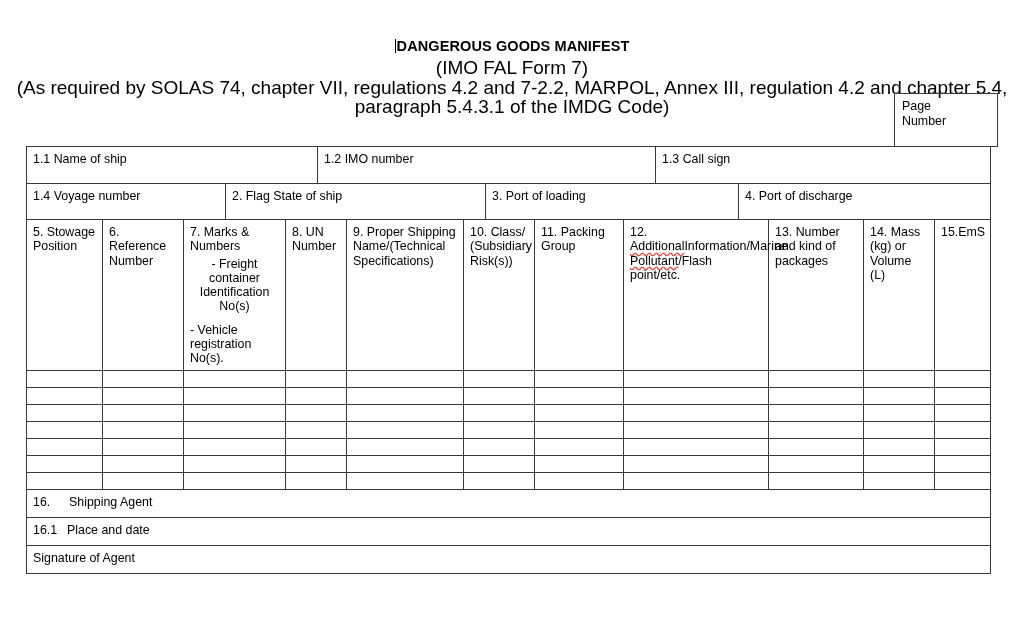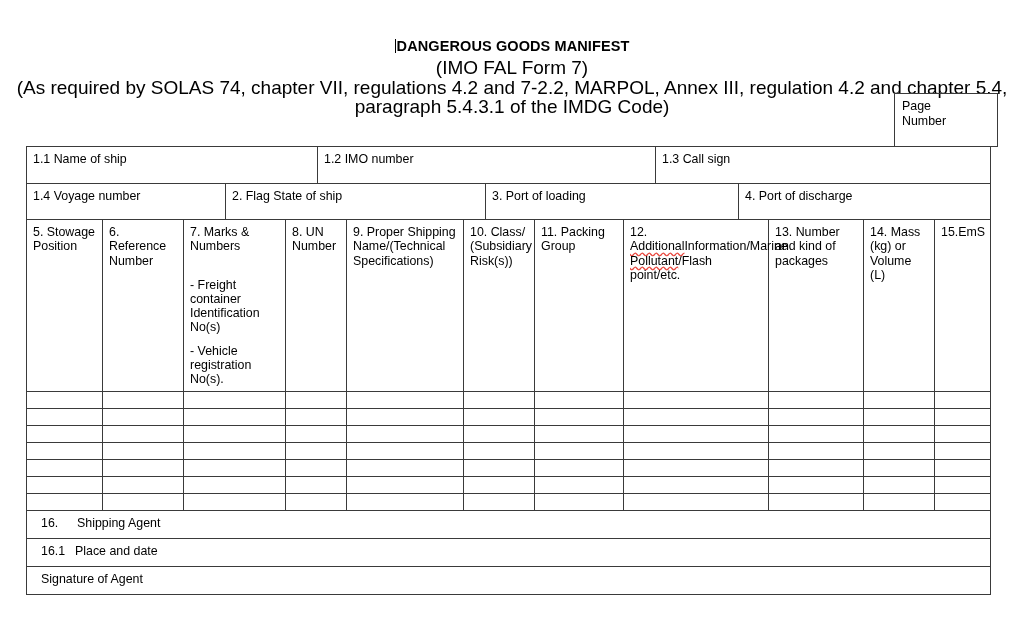--- a/index.html
+++ b/index.html
@@ -98,35 +98,36 @@
 
   
   .hdr td {
     height: 124px;
     padding-top: 5px;
     line-height: 14.3px;
   }
   .hdr td .lead { display: block; }
   .hdr td .sub {
     display: block;
-    margin-top: 24px;
+    margin-top: 3px;
+    text-align: center;
   }
   .hdr td .sub2 {
     display: block;
     margin-top: 9px;
   }
 
   .data-row td {
     height: 16px;
     padding: 0;
   }
 
   .bottom-row td {
     height: 18px;
-    padding: 5px 6px 4px 14px;
+    padding: 5px 6px 4px 6px;
   }
   .agent-num {
     display: inline-block;
     min-width: 36px;
   }
   .agent-num-16-1 {
     display: inline-block;
     min-width: 34px;
   }
 

